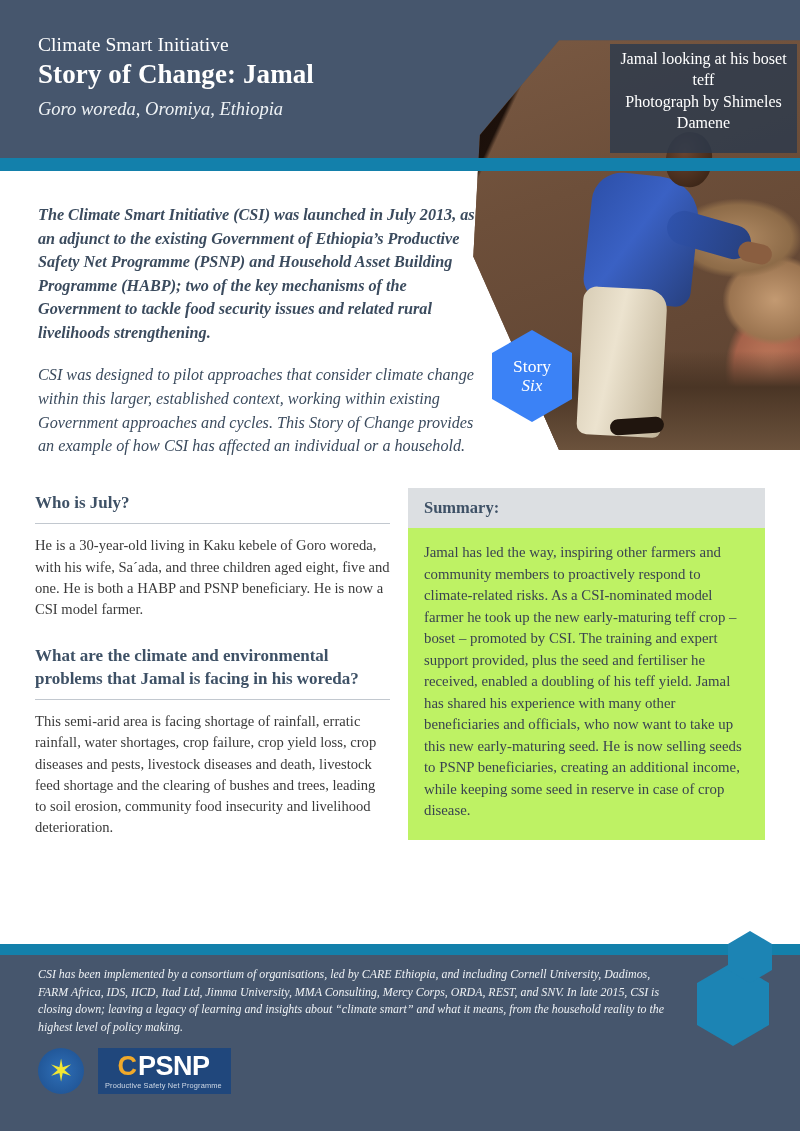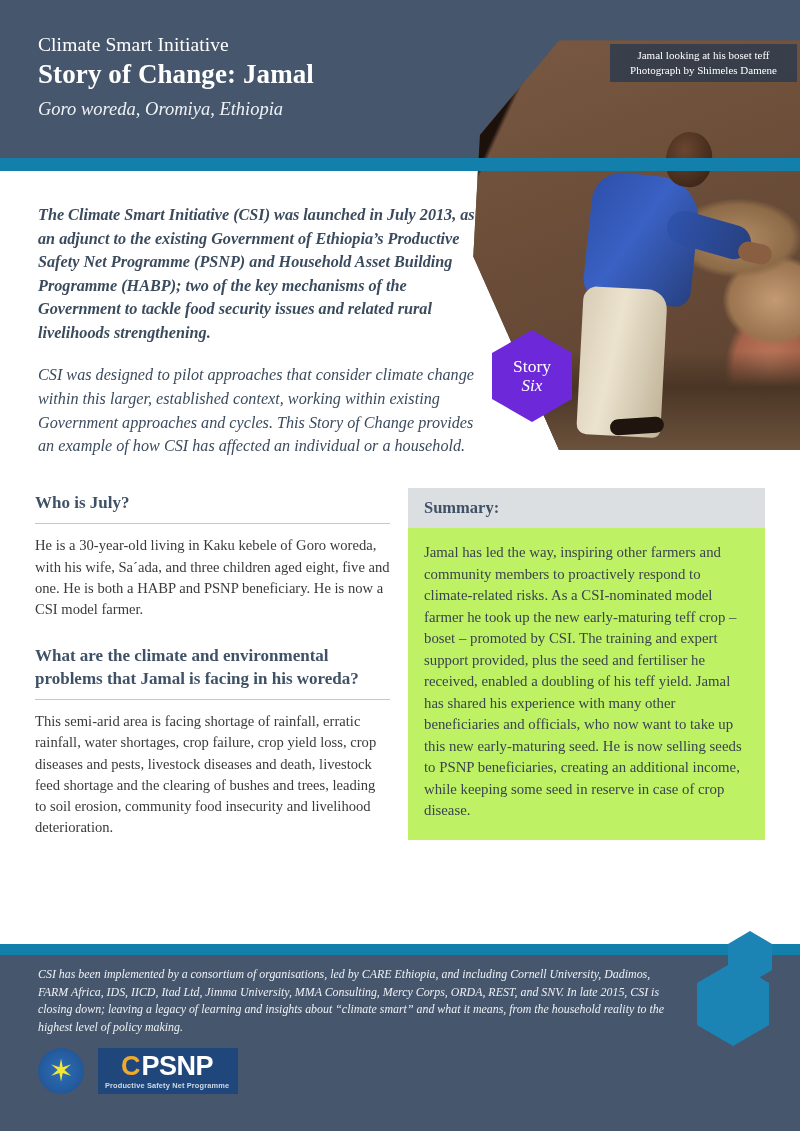--- a/index.html
+++ b/index.html
@@ -106,33 +106,33 @@
     position: absolute; left: 268px; top: 243px;
     width: 34px; height: 20px;
     background: #a6apx; background: #8a5e40;
     border-radius: 10px; transform: rotate(12deg);
   }
   .photo-caption {
     position: absolute; left: 610px; top: 44px;
     width: 175px;
     z-index: 7;
     background: rgba(42,58,78,.80);
-    padding: 4px 6px 5px 6px;
+    padding: 4px 6px 20px 6px;
     text-align: center;
     color: #ffffff;
-    font-size: 11px;
+    font-size: 16px;
     line-height: 1.33;
     font-family: "Liberation Serif", serif;
   }
 
   
   .story-hex {
     position: absolute; left: 492px; top: 330px;
     width: 80px; height: 92px;
-    background: #6d28d9;
+    background: #3b82f6;
     clip-path: polygon(50% 0%, 100% 25%, 100% 75%, 50% 100%, 0% 75%, 0% 25%);
     z-index: 8;
     display: flex; flex-direction: column;
     align-items: center; justify-content: center;
     color: #ffffff;
   }
   .story-hex .sh-1 { font-size: 17.5px; line-height: 1.15; }
   .story-hex .sh-2 { font-size: 17px; font-style: italic; line-height: 1.15; }
 
   
@@ -250,21 +250,20 @@
   }
   .psnp-word {
     color: #ffffff; font-size: 27px; font-weight: bold;
     line-height: 26px; letter-spacing: -.5px;
     font-family: "Liberation Sans", sans-serif;
   }
   .psnp-tag {
     color: #cfd9e6; font-size: 7.4px;
     margin-top: 2px; letter-spacing: .15px;
     font-family: "Liberation Sans", sans-serif;
-    font-weight: bold;
   }
 </style>
 </head>
 <body>
 
 <div class="header"></div>
 <div class="header-accent"></div>
 
 <div class="header-text">
   <div class="hdr-eyebrow">Climate Smart Initiative</div>

